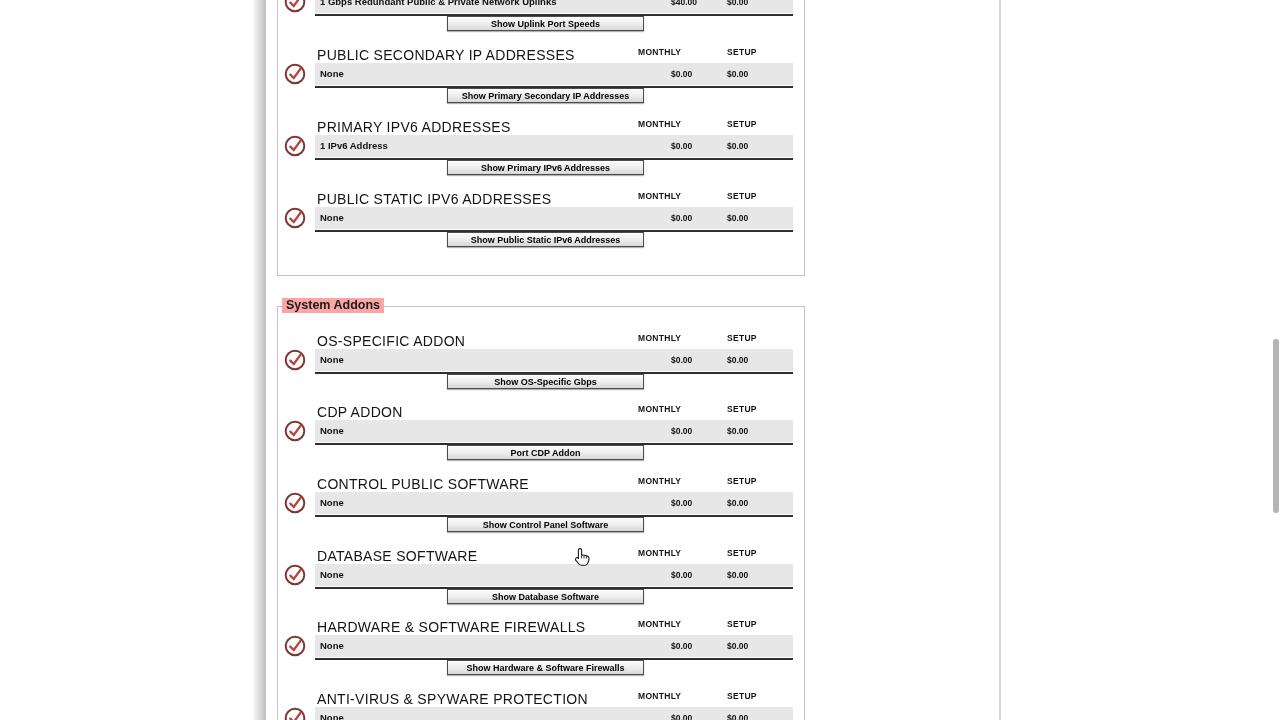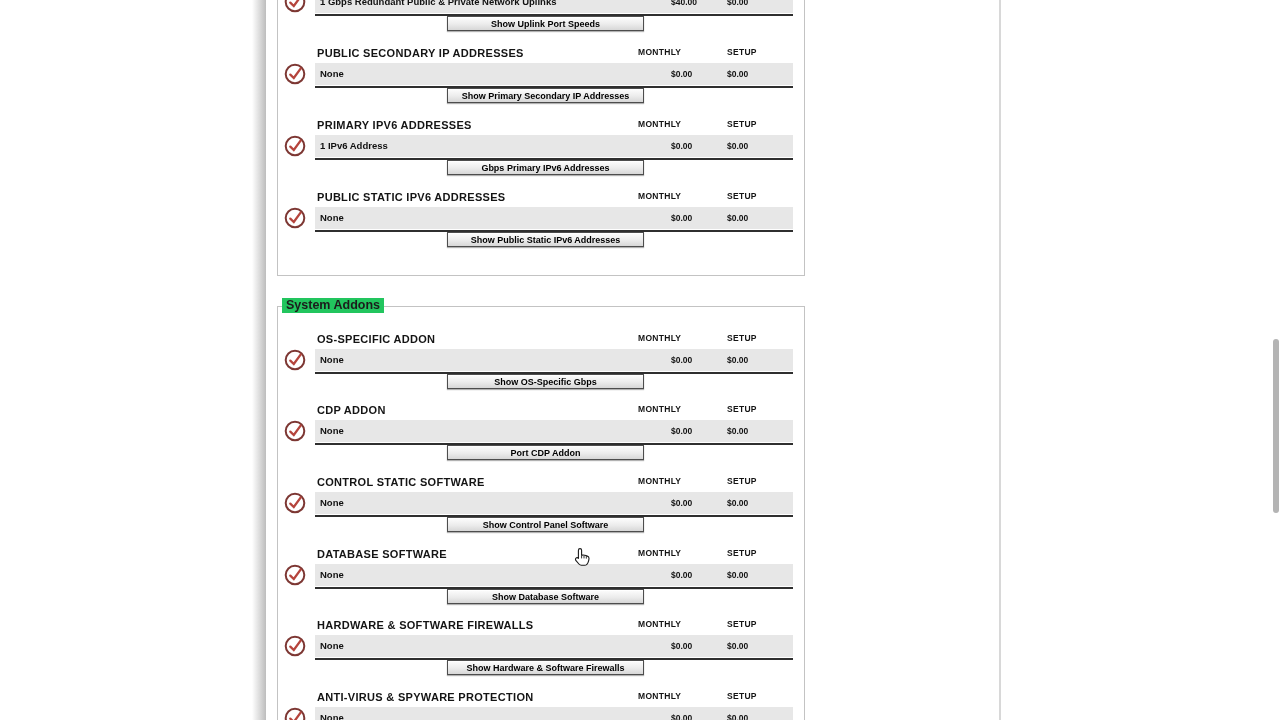--- a/index.html
+++ b/index.html
@@ -18,27 +18,27 @@
 
   
   .scrollbar-track{left:1268px;top:0;width:12px;height:720px;background:transparent;}
   .scrollbar-thumb{position:absolute;left:5px;top:339px;width:6px;height:174px;
     background:#b4b4b4;border-radius:3px;}
 
   
   .fieldset{border:1px solid #c3c3c3;background:transparent;}
   .fieldset1{left:277px;top:-40px;width:526px;height:314px;}
   .fieldset2{left:277px;top:306px;width:526px;height:470px;}
-  .legend{left:282px;top:298px;background:#22c55e;padding:0 4px;
+  .legend{left:282px;top:298px;background:#fca5a5;padding:0 4px;
     font-size:12.5px;font-weight:bold;color:#1c1c1c;line-height:15px;}
 
   
   .section{position:absolute;left:0;width:1280px;height:0;overflow:visible;}
   .sec-label{position:absolute;left:317px;top:-16px;height:11px;
-    font-size:11px;font-weight:bold;color:#141414;letter-spacing:.3px;white-space:nowrap;}
+    font-size:14px;font-weight:normal;color:#141414;letter-spacing:.3px;white-space:nowrap;}
   .col-h{position:absolute;top:-16px;height:11px;
     font-size:8.5px;font-weight:bold;color:#141414;letter-spacing:.3px;}
   .col-h.monthly{left:638px;}
   .col-h.setup{left:727px;}
   .check{position:absolute;left:284px;top:0px;width:22px;height:22px;cursor:pointer;}
   .bar{position:absolute;left:315px;top:0;width:478px;height:22px;background:#e7e7e7;}
   .bar .item{position:absolute;left:5px;top:0;line-height:22px;
     font-size:9.5px;font-weight:bold;color:#111;white-space:nowrap;}
   .bar .price{position:absolute;top:0;line-height:22px;font-size:8.5px;font-weight:bold;color:#111;}
   .bar .price.pm{left:356px;}
@@ -110,21 +110,21 @@
         <circle cx="11" cy="11" r="9.3" fill="#ffffff" stroke="#7d3733" stroke-width="2"></circle>
         <path d="M6.3 11.6 L9.8 15 L16.6 5.6" stroke="#b5443c" stroke-width="2.3" fill="none" stroke-linecap="round"></path>
       </svg>
   </div>
   <div class="bar">
     <span class="item">1 IPv6 Address</span>
     <span class="price pm">$0.00</span>
     <span class="price ps">$0.00</span>
   </div>
   <div class="rule"></div>
-  <button class="show-btn">Gbps Primary IPv6 Addresses</button>
+  <button class="show-btn">Show Primary IPv6 Addresses</button>
 </div>
 
 <div class="section" style="top:207px">
   <div class="sec-label">PUBLIC STATIC IPV6 ADDRESSES</div>
   <div class="col-h monthly">MONTHLY</div>
   <div class="col-h setup">SETUP</div>
   <div class="check">
     <svg width="22" height="22" viewBox="0 0 22 22">
         <circle cx="11" cy="11" r="9.3" fill="#ffffff" stroke="#7d3733" stroke-width="2"></circle>
         <path d="M6.3 11.6 L9.8 15 L16.6 5.6" stroke="#b5443c" stroke-width="2.3" fill="none" stroke-linecap="round"></path>
@@ -171,21 +171,21 @@
   <div class="bar">
     <span class="item">None</span>
     <span class="price pm">$0.00</span>
     <span class="price ps">$0.00</span>
   </div>
   <div class="rule"></div>
   <button class="show-btn">Port CDP Addon</button>
 </div>
 
 <div class="section" style="top:492px">
-  <div class="sec-label">CONTROL STATIC SOFTWARE</div>
+  <div class="sec-label">CONTROL PUBLIC SOFTWARE</div>
   <div class="col-h monthly">MONTHLY</div>
   <div class="col-h setup">SETUP</div>
   <div class="check">
     <svg width="22" height="22" viewBox="0 0 22 22">
         <circle cx="11" cy="11" r="9.3" fill="#ffffff" stroke="#7d3733" stroke-width="2"></circle>
         <path d="M6.3 11.6 L9.8 15 L16.6 5.6" stroke="#b5443c" stroke-width="2.3" fill="none" stroke-linecap="round"></path>
       </svg>
   </div>
   <div class="bar">
     <span class="item">None</span>

